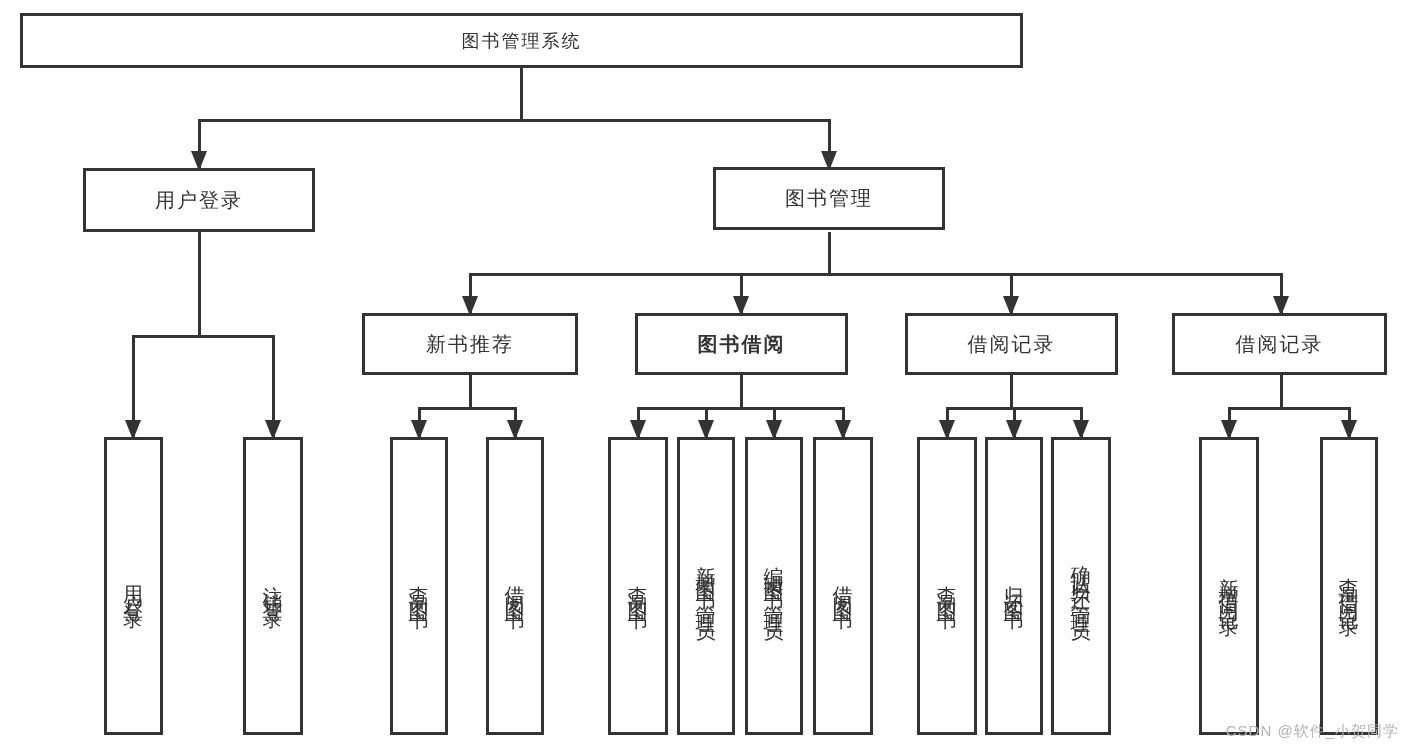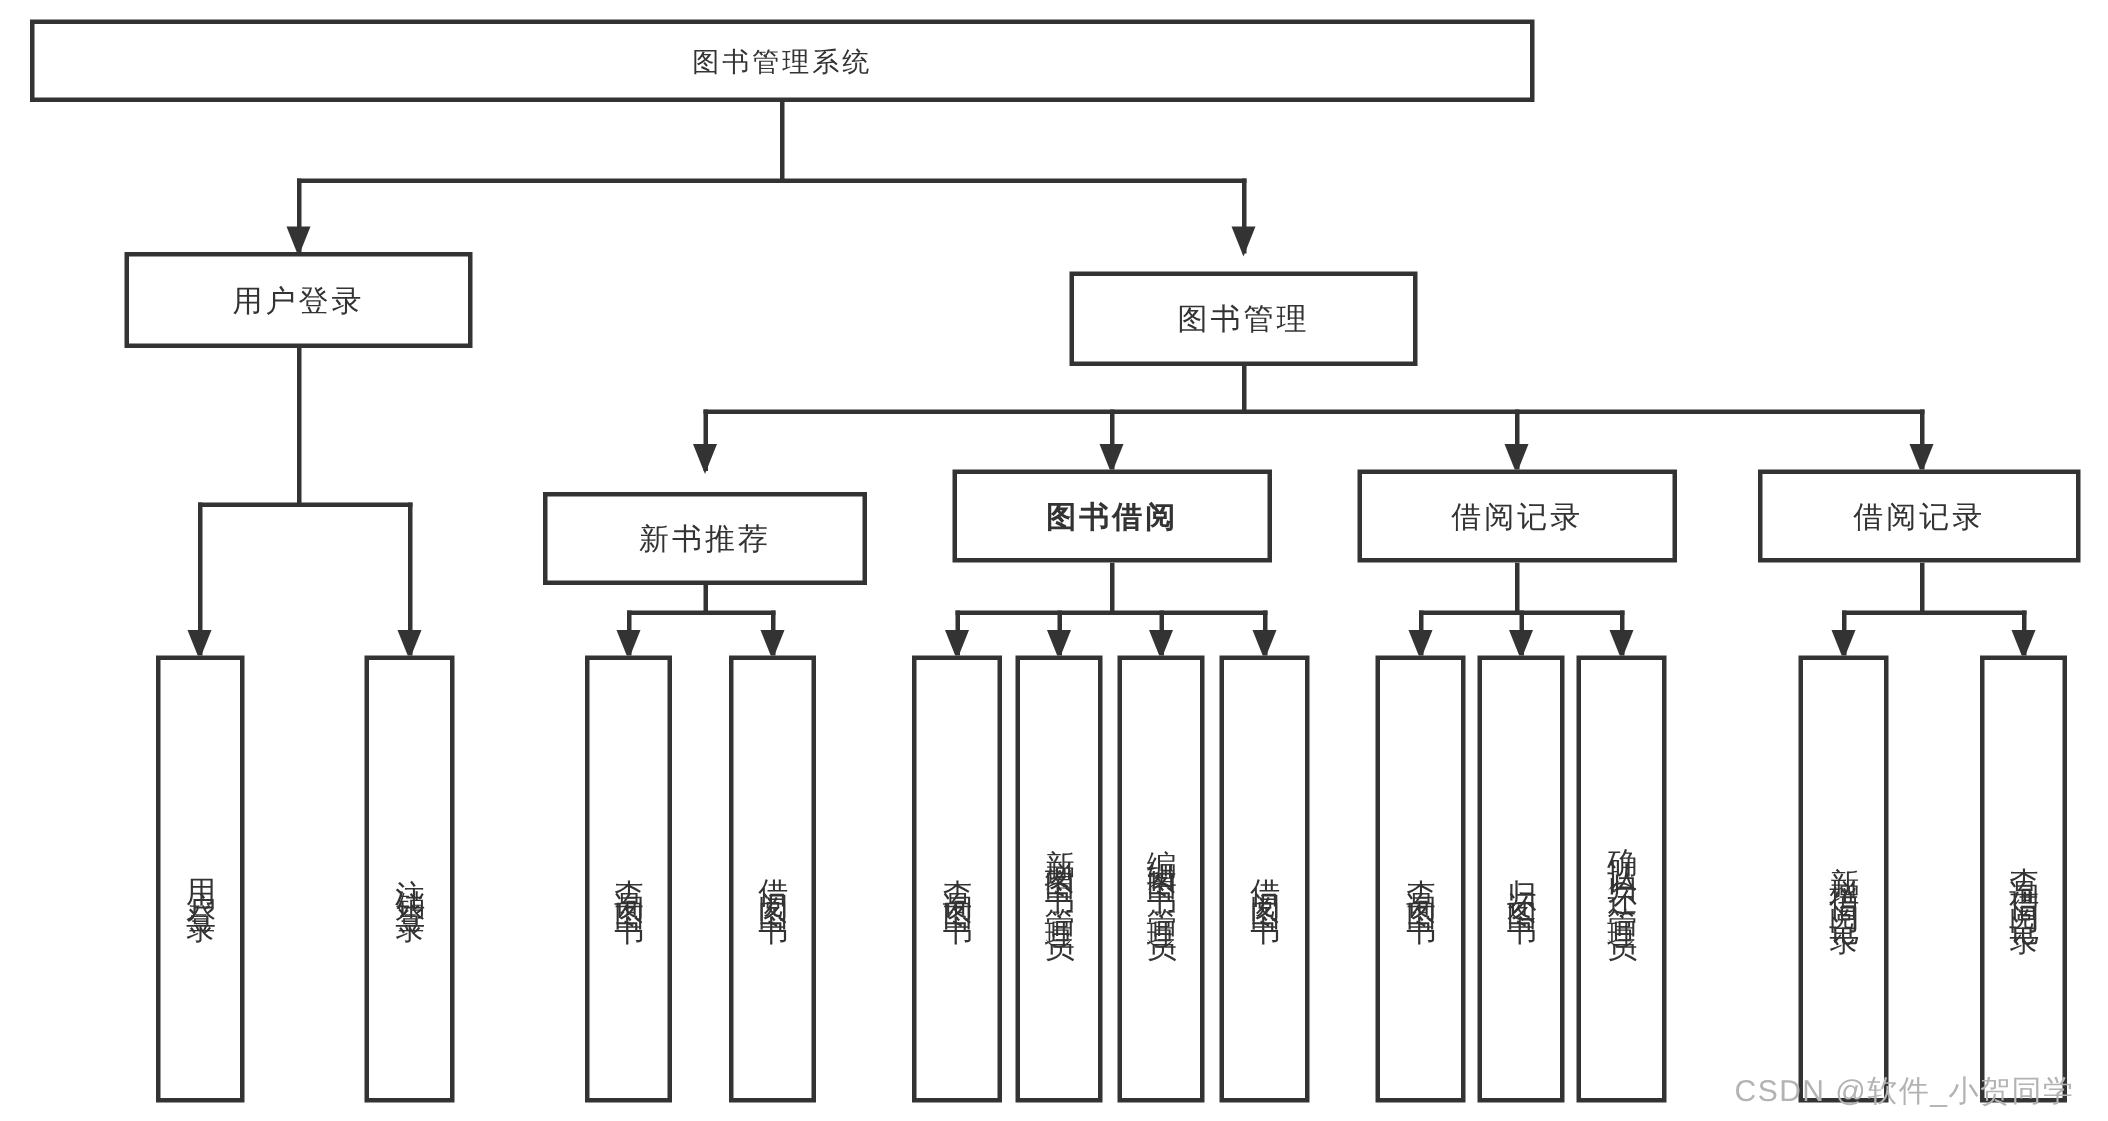--- a/index.html
+++ b/index.html
@@ -22,22 +22,22 @@
     letter-spacing:8px;line-height:1;
   }
   .ln{position:absolute;background:var(--line,#333333);z-index:1;}
   .arrow{
     position:absolute;width:0;height:0;z-index:1;
     border-style:solid;
     border-color:var(--line,#333333) transparent transparent transparent;
     border-bottom-width:0;
   }
   .watermark{
-    position:absolute;right:22px;bottom:6px;z-index:6;
-    font-size:20px;letter-spacing:1px;
+    position:absolute;right:6px;bottom:6px;z-index:6;
+    font-size:15px;letter-spacing:1px;
     color:var(--wm,#b3b3b3);
     pointer-events:none;white-space:nowrap;
   }
 </style>
 </head>
 <body>
 
 <div id="stage">
     <div class="ln" style="left: 519.5px; top: 68px; width: 3px; height: 54px;"></div>
     <div class="ln" style="left: 197.5px; top: 119px; width: 633px; height: 3px;"></div>
@@ -90,24 +90,24 @@
     <div class="ln" style="left: 1227.5px; top: 407px; width: 3px; height: 31px;"></div>
     <div class="arrow" style="left: 1221px; top: 420px; border-left-width: 8px; border-right-width: 8px; border-top-width: 20px;"></div>
     <div class="ln" style="left: 1347.5px; top: 407px; width: 3px; height: 31px;"></div>
     <div class="arrow" style="left: 1341px; top: 420px; border-left-width: 8px; border-right-width: 8px; border-top-width: 20px;"></div>
     <div class="box h" style="left: 20px; top: 13px; width: 1003px; height: 55px;">
       <span class="lbl" style="font-size: 18px;">图书管理系统</span>
     </div>
     <div class="box h" style="left: 83px; top: 168px; width: 232px; height: 64px;">
       <span class="lbl" style="font-size: 20px;">用户登录</span>
     </div>
-    <div class="box h" style="left: 713px; top: 181px; width: 232px; height: 63px;">
+    <div class="box h" style="left: 713px; top: 167px; width: 232px; height: 63px;">
       <span class="lbl" style="font-size: 20px;">图书管理</span>
     </div>
-    <div class="box h" style="left: 362px; top: 328px; width: 216px; height: 62px;">
+    <div class="box h" style="left: 362px; top: 313px; width: 216px; height: 62px;">
       <span class="lbl" style="font-size: 20px;">新书推荐</span>
     </div>
     <div class="box h" style="left: 635px; top: 313px; width: 213px; height: 62px; font-weight: bold;">
       <span class="lbl" style="font-size: 20px;">图书借阅</span>
     </div>
     <div class="box h" style="left: 905px; top: 313px; width: 213px; height: 62px;">
       <span class="lbl" style="font-size: 20px;">借阅记录</span>
     </div>
     <div class="box h" style="left: 1172px; top: 313px; width: 215px; height: 62px;">
       <span class="lbl" style="font-size: 20px;">借阅记录</span>

